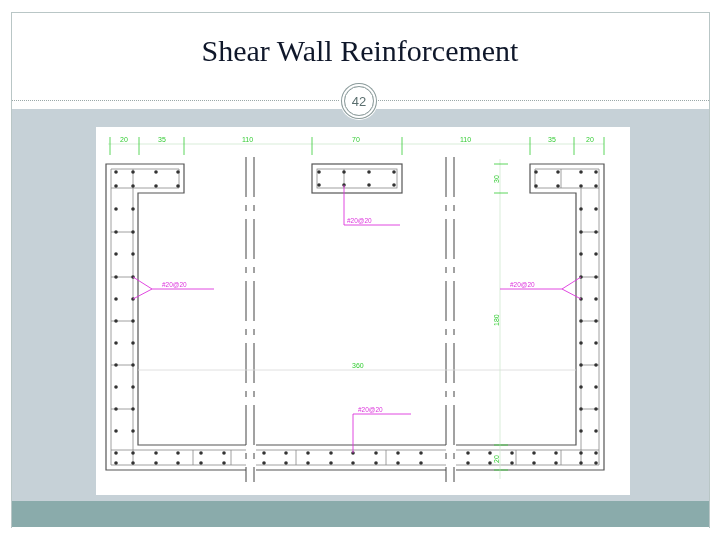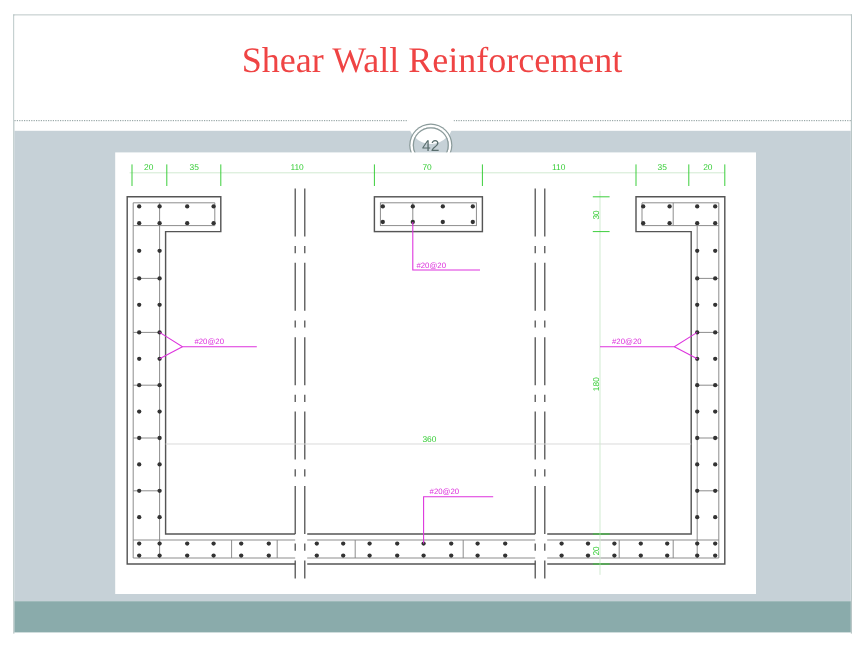--- a/index.html
+++ b/index.html
@@ -1,24 +1,24 @@
 <!DOCTYPE html>
 <html><head>
 <meta charset="utf-8">
 <style>
   html, body { margin:0; padding:0; }
   body { width:720px; height:540px; background:#ffffff; position:relative; overflow:hidden; font-family:"Liberation Serif", serif; }
   .slide-frame { position:absolute; left:11px; top:12px; width:699px; height:516px; border-left:1px solid #b9c6c6; border-right:1px solid #b9c6c6; border-top:1px solid #b9c6c6; box-sizing:border-box; }
   .title-area { position:absolute; left:12px; top:13px; width:697px; height:88px; background:#ffffff; }
-  .title { position:absolute; left:0; top:34px; width:720px; text-align:center; font-size:30px; color:#ef4444; font-family:"Liberation Serif", serif; }
+  .title { position:absolute; left:0; top:34px; width:720px; text-align:center; font-size:30px; color:#0f172a; font-family:"Liberation Serif", serif; }
   .divider { position:absolute; left:12px; top:100px; width:697px; height:0; border-top:1px dotted #9aa8a8; }
   .content-band { position:absolute; left:12px; top:109px; width:697px; height:392px; background:#c6d1d7; }
   .footer-band { position:absolute; left:12px; top:501px; width:697px; height:26px; background:#8aabab; }
   .page-badge { position:absolute; left:340px; top:82px; width:38px; height:38px; border-radius:50%; background:#ffffff; }
-  .page-badge-ring { position:absolute; left:4px; top:4px; width:28px; height:28px; border-radius:50%; border:1px solid #8a9a9a; box-shadow: 0 0 0 2px #ffffff, 0 0 0 3px #8a9a9a; display:flex; align-items:center; justify-content:center; font-family:"Liberation Sans", sans-serif; font-size:13px; color:#5a6e6e;margin-top:20px; }
+  .page-badge-ring { position:absolute; left:4px; top:4px; width:28px; height:28px; border-radius:50%; border:1px solid #8a9a9a; box-shadow: 0 0 0 2px #ffffff, 0 0 0 3px #8a9a9a; display:flex; align-items:center; justify-content:center; font-family:"Liberation Sans", sans-serif; font-size:13px; color:#5a6e6e; }
   .drawing { position:absolute; left:96px; top:127px; width:534px; height:368px; background:#ffffff; }
   .drawing svg { display:block; }
   .dim-text { font-family:"Liberation Sans", sans-serif; font-size:7px; fill:#33cc33; }
   .lbl-text { font-family:"Liberation Sans", sans-serif; font-size:6.5px; fill:#dd33dd; }
 </style>
 </head>
 <body>
 
 <div class="slide-frame"></div>
 <div class="title-area"></div>

